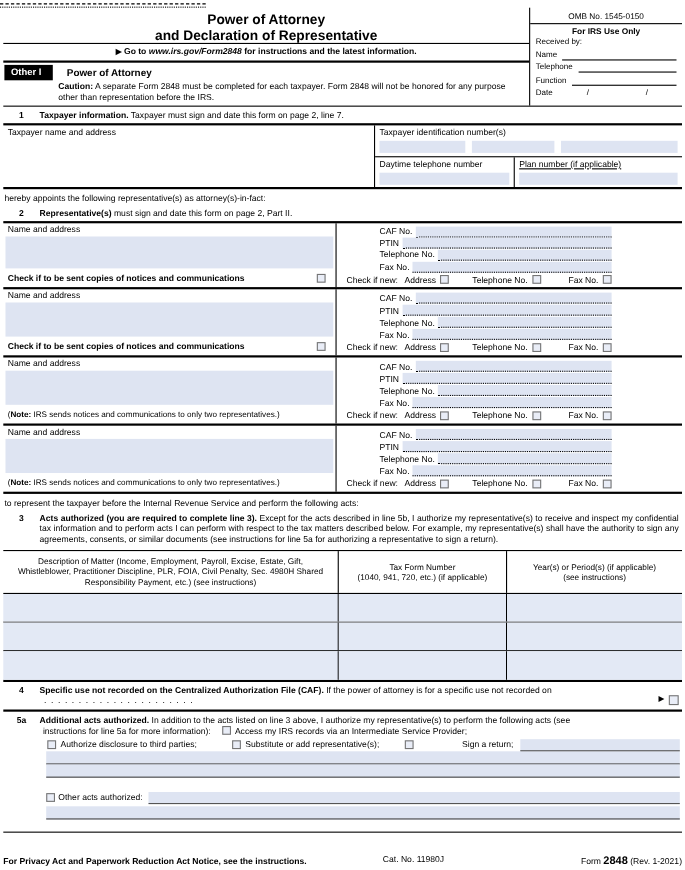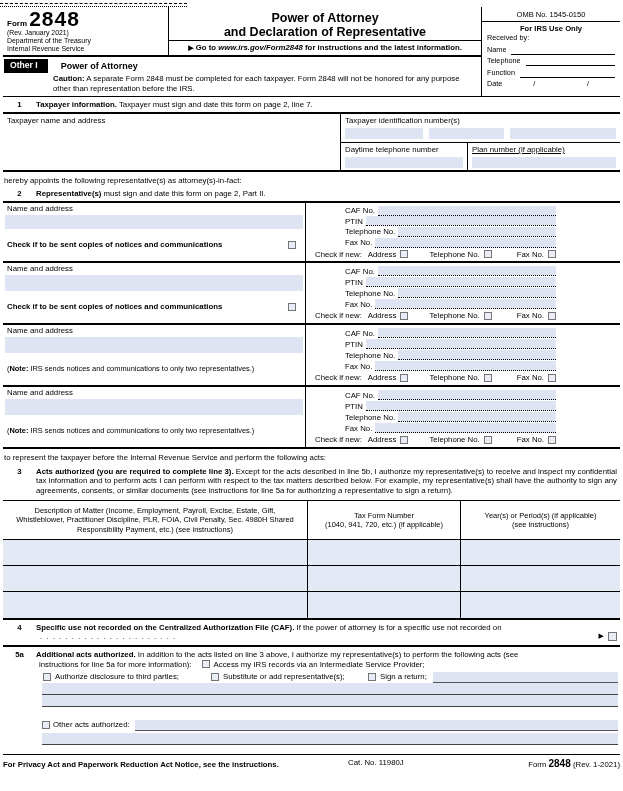--- a/index.html
+++ b/index.html
@@ -62,21 +62,21 @@
   .plain-line { padding:4px 0 2px 1px; }
   .line2-row { padding:1px 0 3px; }
 
   
   .rep-section { }
   .rep-block { display:flex; height:62px; border-bottom:2px solid #000; }
   .rep-block.first { border-top:2px solid #000; }
   .rep-left { width:303px; border-right:1px solid #000; display:flex; flex-direction:column; padding-top:1px; }
   .rep-name-label { padding:0 4px; }
   .rep-name-field { flex:1; background:#dee4f2; margin:1px 2px 0 2px; }
-  .rep-foot { height:32px; display:flex; align-items:center; padding:0 9px 0 4px; }
+  .rep-foot { height:17px; display:flex; align-items:center; padding:0 9px 0 4px; }
   .rep-foot.boldl { font-weight:bold; }
   .rep-foot .note-text { font-size:7.4px; }
   .cb { width:8px; height:8px; border:1px solid #757575; background:#e9edf7; flex-shrink:0; display:inline-block; }
   .ml-auto { margin-left:auto; }
   .rep-right { flex:1; display:flex; flex-direction:column; padding-top:2px; }
   .fld-row { display:flex; align-items:flex-end; height:11px; padding-left:39px; margin-right:64px; }
   .fld-label { white-space:nowrap; padding-right:3px; }
   .fld-input { flex:1; border-bottom:1px dotted #000; background:#dee4f2; height:10px; }
   .rep-foot-r { height:14px; display:flex; align-items:center; padding-left:9px; margin-top:auto; }
   .rf-gap1 { margin-left:6px; } .rf-box { margin-left:4px; }
@@ -100,55 +100,48 @@
   .dots { flex:1; overflow:hidden; white-space:nowrap; margin:0 5px 0 4px; letter-spacing:1px; }
   .cb-big { width:9px; height:9px; margin-left:4px; }
 
   
   .line5a-wrap { padding:3px 0 0; }
   .l5-row2 { display:flex; align-items:center; padding-left:36px; margin-top:0.5px;text-align:center; }
   .l5-row2 .cb { margin-left:10px; margin-right:4px; }
   .l5-row3 { display:flex; align-items:center; padding-left:40px; margin-top:2.5px; margin-right:2px; }
   .l5-group { display:flex; align-items:center; }
   .l5-group .cb { margin-right:4px; }
-  .g1 { width:168px; } .g2 { width:157px; } .g3 { white-space:nowrap; }
+  .g1 { width:168px; } .g2 { width:157px; } .g3 { white-space:nowrap;gap:40px; }
   .strip { background:#dee4f2; border-bottom:1px solid #555; height:11px; }
   .l5-sign-strip { flex:1; margin-left:6px; }
   .full-line { margin-left:39px; margin-right:2px; height:12px; background:#dee4f2; border-bottom:1px solid #444; }
   .fl2 { margin-top:0; }
   .other-row { display:flex; align-items:center; margin:13px 2px 0 39px; }
   .other-row .cb { margin-right:3px; }
   .other-strip { flex:1; margin-left:5px; }
   .last-line { margin-top:2px; }
 
   
-  .page-footer { position:absolute; left:3px; right:3px; bottom:21px; border-top:1px solid #000;
-                 display:flex; align-items:baseline; padding-top:3px; }
+  .page-footer { position:absolute; left:3px; right:3px; bottom:2px; border-top:1px solid #000;
+                 display:flex; align-items:baseline; padding-top:20px; }
   .f-left { font-weight:bold; }
   .f-cat { position:absolute; left:345px; }
   .f-right { margin-left:auto; }
   .f-num { font-weight:bold; font-size:10px; }
 </style>
 </head>
 <body>
 
 <div class="page">
   <div class="dash-line"></div>
   <div class="dash-line2"></div>
 
   <div class="top-region">
     <div class="top-left">
       <div class="header-row">
-        <div class="hdr-left">
-          <span class="form-word">Form</span>
-          <span class="form-number-big">2848</span>
-          <div class="small-line">(Rev. January 2021)</div>
-          <div class="small-line">Department of the Treasury</div>
-          <div class="small-line">Internal Revenue Service</div>
-        </div>
         <div class="hdr-center">
           <div class="form-title">Power of Attorney</div>
           <div class="form-title">and Declaration of Representative</div>
           <div class="goto-line">
             <span class="arrow-glyph">▶</span><span> Go to </span><span class="goto-url">www.irs.gov/Form2848</span><span> for instructions and the latest information.</span>
           </div>
         </div>
       </div>
       <div class="part1-bar">
         <span class="part1-label">Other I</span>

